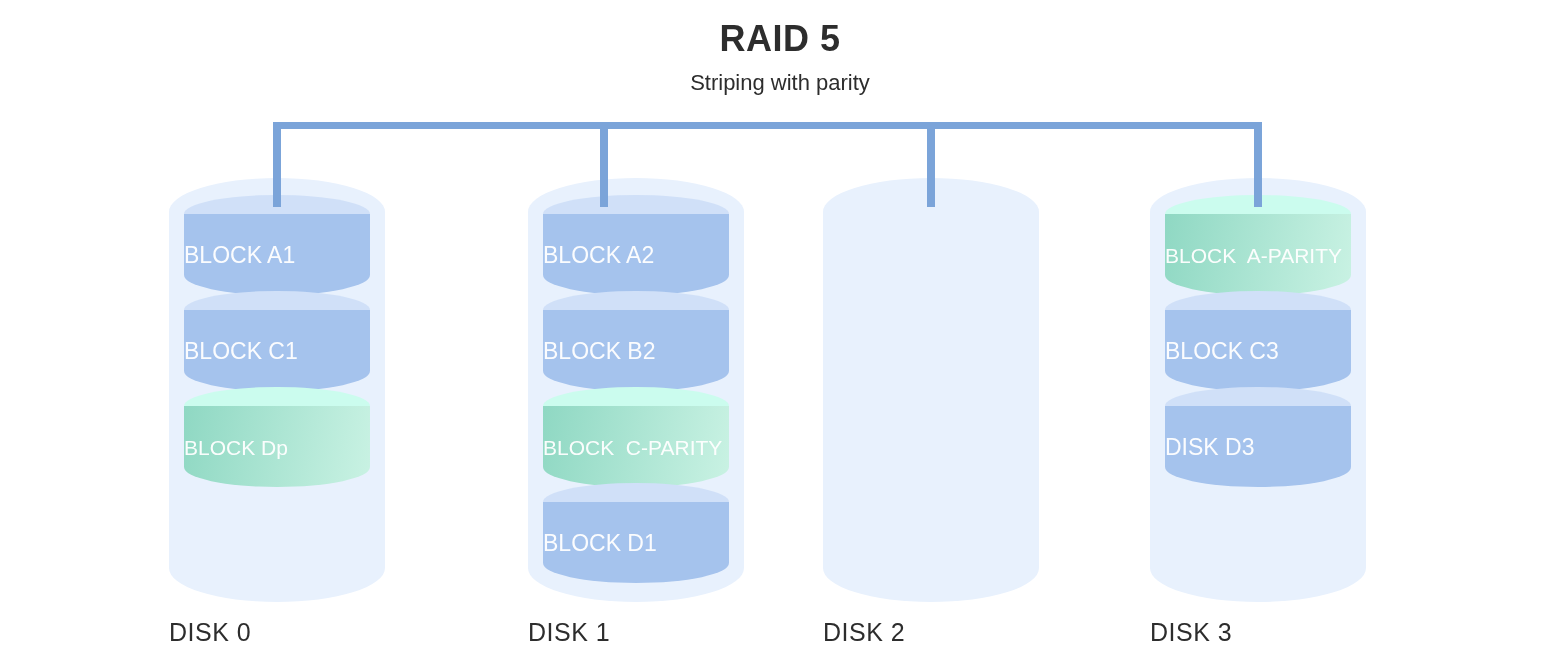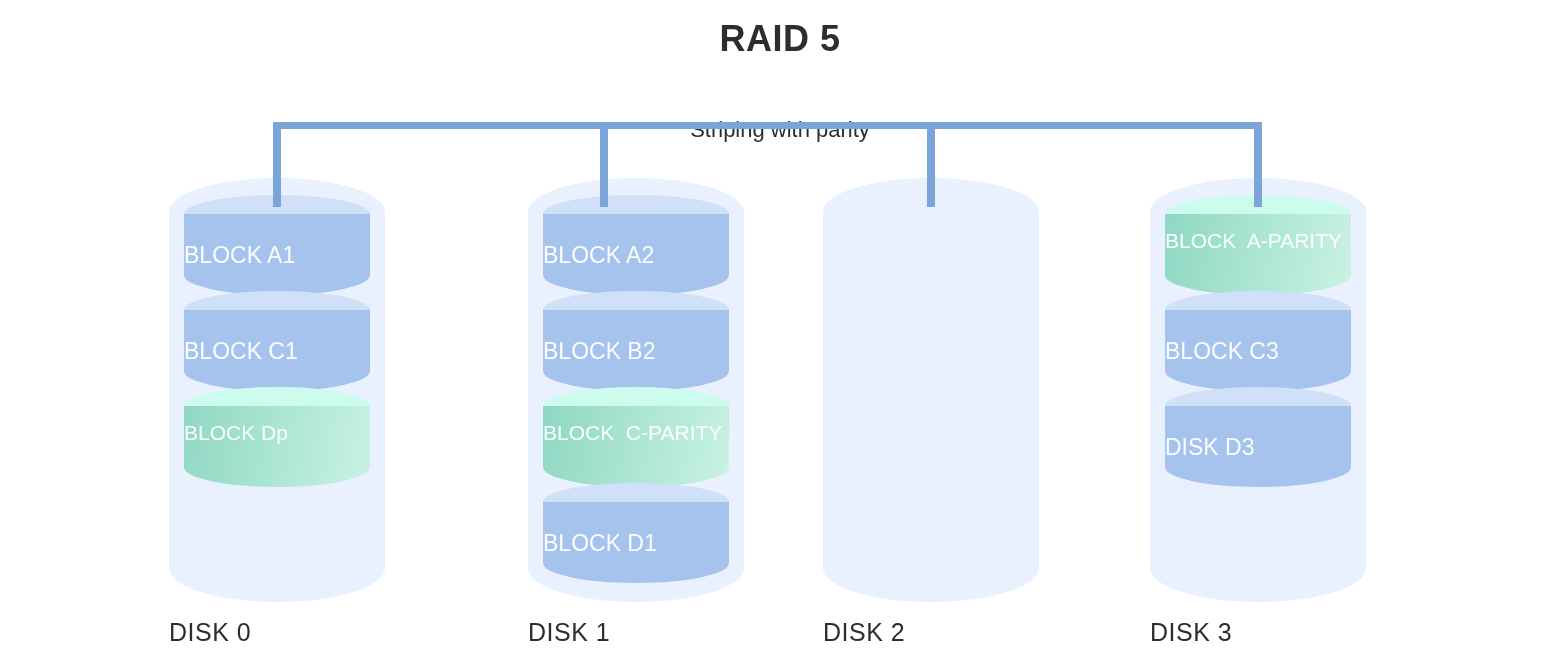--- a/index.html
+++ b/index.html
@@ -24,21 +24,21 @@
   }
   .title{
     position:absolute;top:18px;left:0;width:100%;
     text-align:center;
     font-size:36px;font-weight:700;color:var(--text-dark);
     letter-spacing:.5px;
   }
   .subtitle{
     position:absolute;top:70px;left:0;width:100%;
     text-align:center;
-    font-size:22px;font-weight:400;color:var(--text-dark);margin-top:47px;
+    font-size:22px;font-weight:400;color:var(--text-dark);
   }
   .bus-h{
     position:absolute;left:273px;top:122px;width:989px;height:7px;
     background:var(--bus);z-index:3;
   }
   .vconn{
     position:absolute;top:122px;width:8px;height:85px;
     background:var(--bus);z-index:3;
   }
   .vconn.c0{left:273px;}
@@ -78,21 +78,21 @@
   .block.parity .barrel{
     background:linear-gradient(100deg,var(--mint-start),var(--mint-end));
   }
   .block .lbl{
     position:absolute;top:47px;left:0;width:100%;
     text-align:left;
     font-size:23px;color:var(--block-text);
     white-space:pre;
     opacity:.96;
   }
-  .block.parity .lbl{font-size:21px;top:34px;}
+  .block.parity .lbl{font-size:21px;top:49px;}
   .disk-label{
     position:absolute;top:440px;left:0;width:100%;
     text-align:left;
     font-size:25px;color:var(--text-dark);
     letter-spacing:.5px;
   }
 </style>
 </head>
 <body>
 

